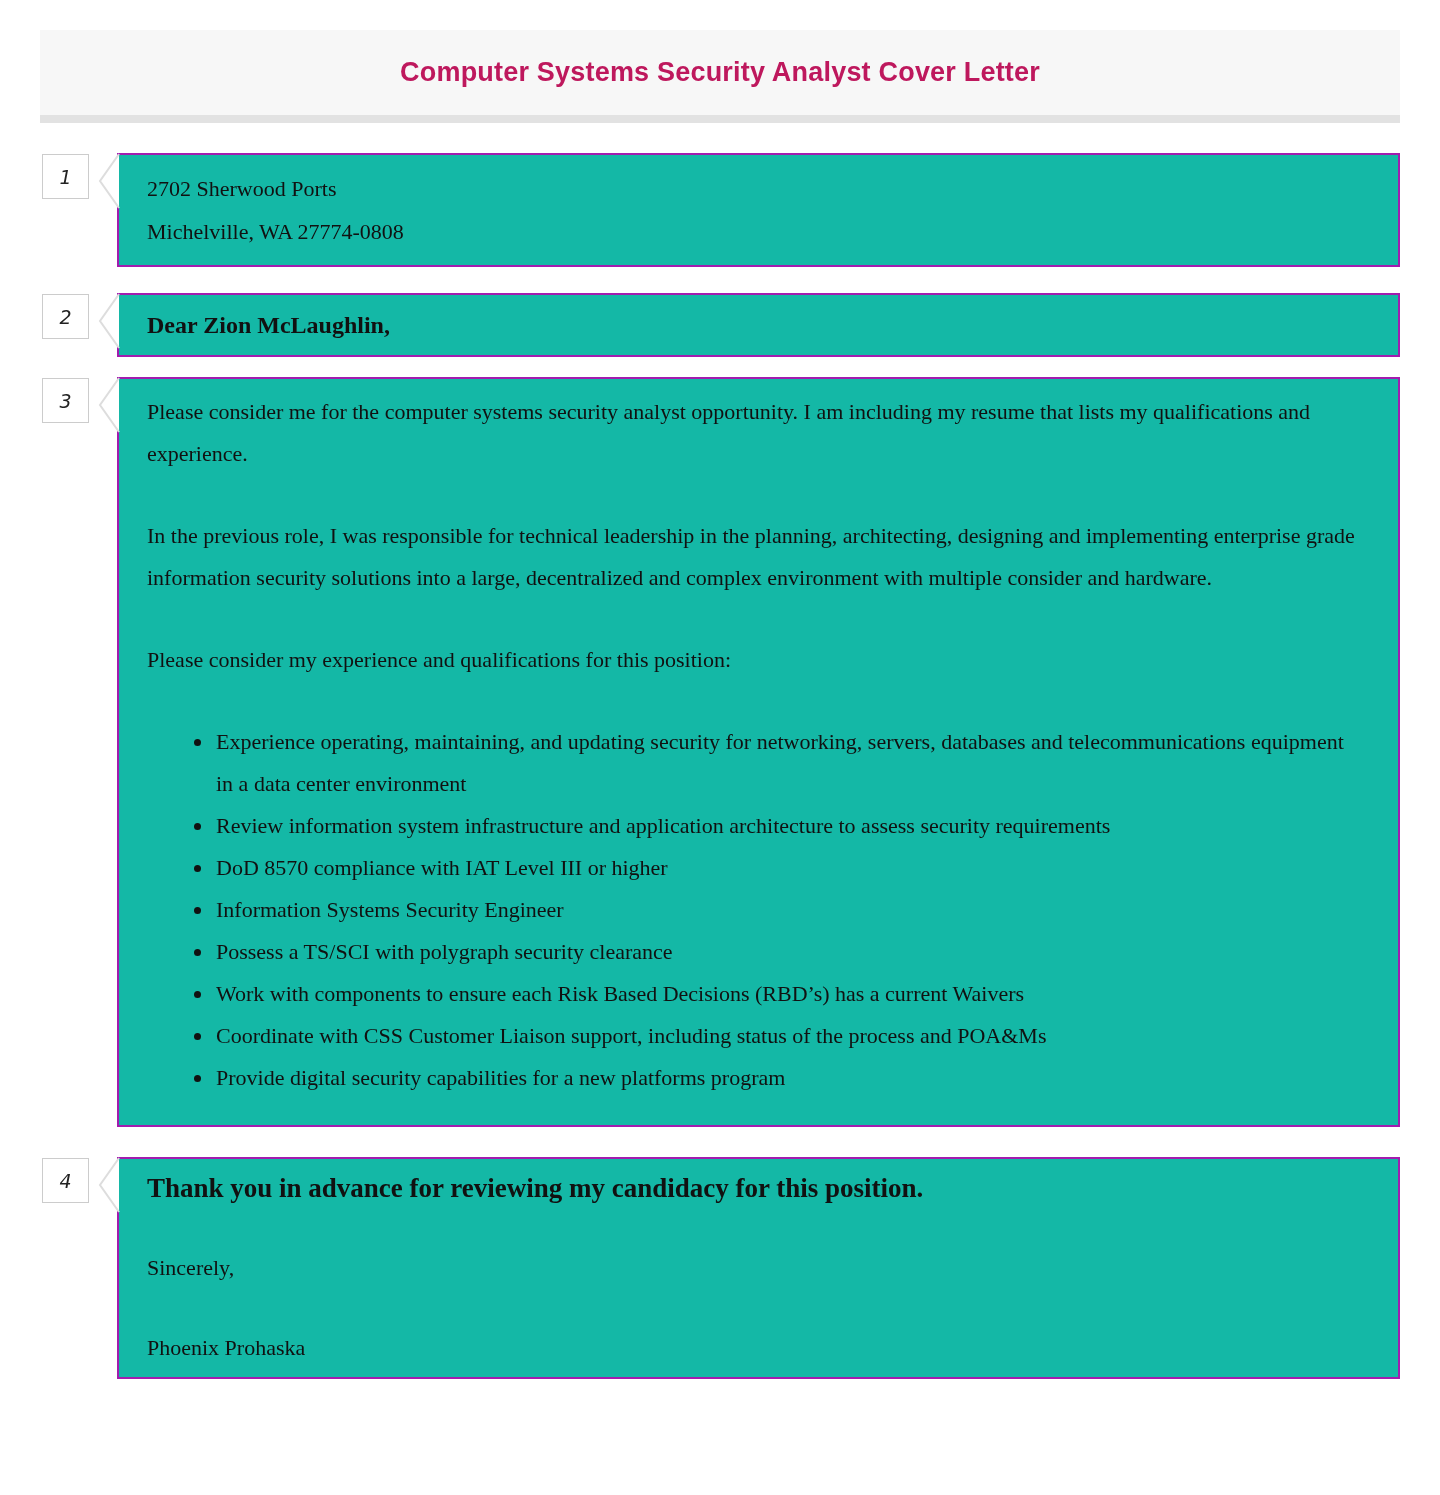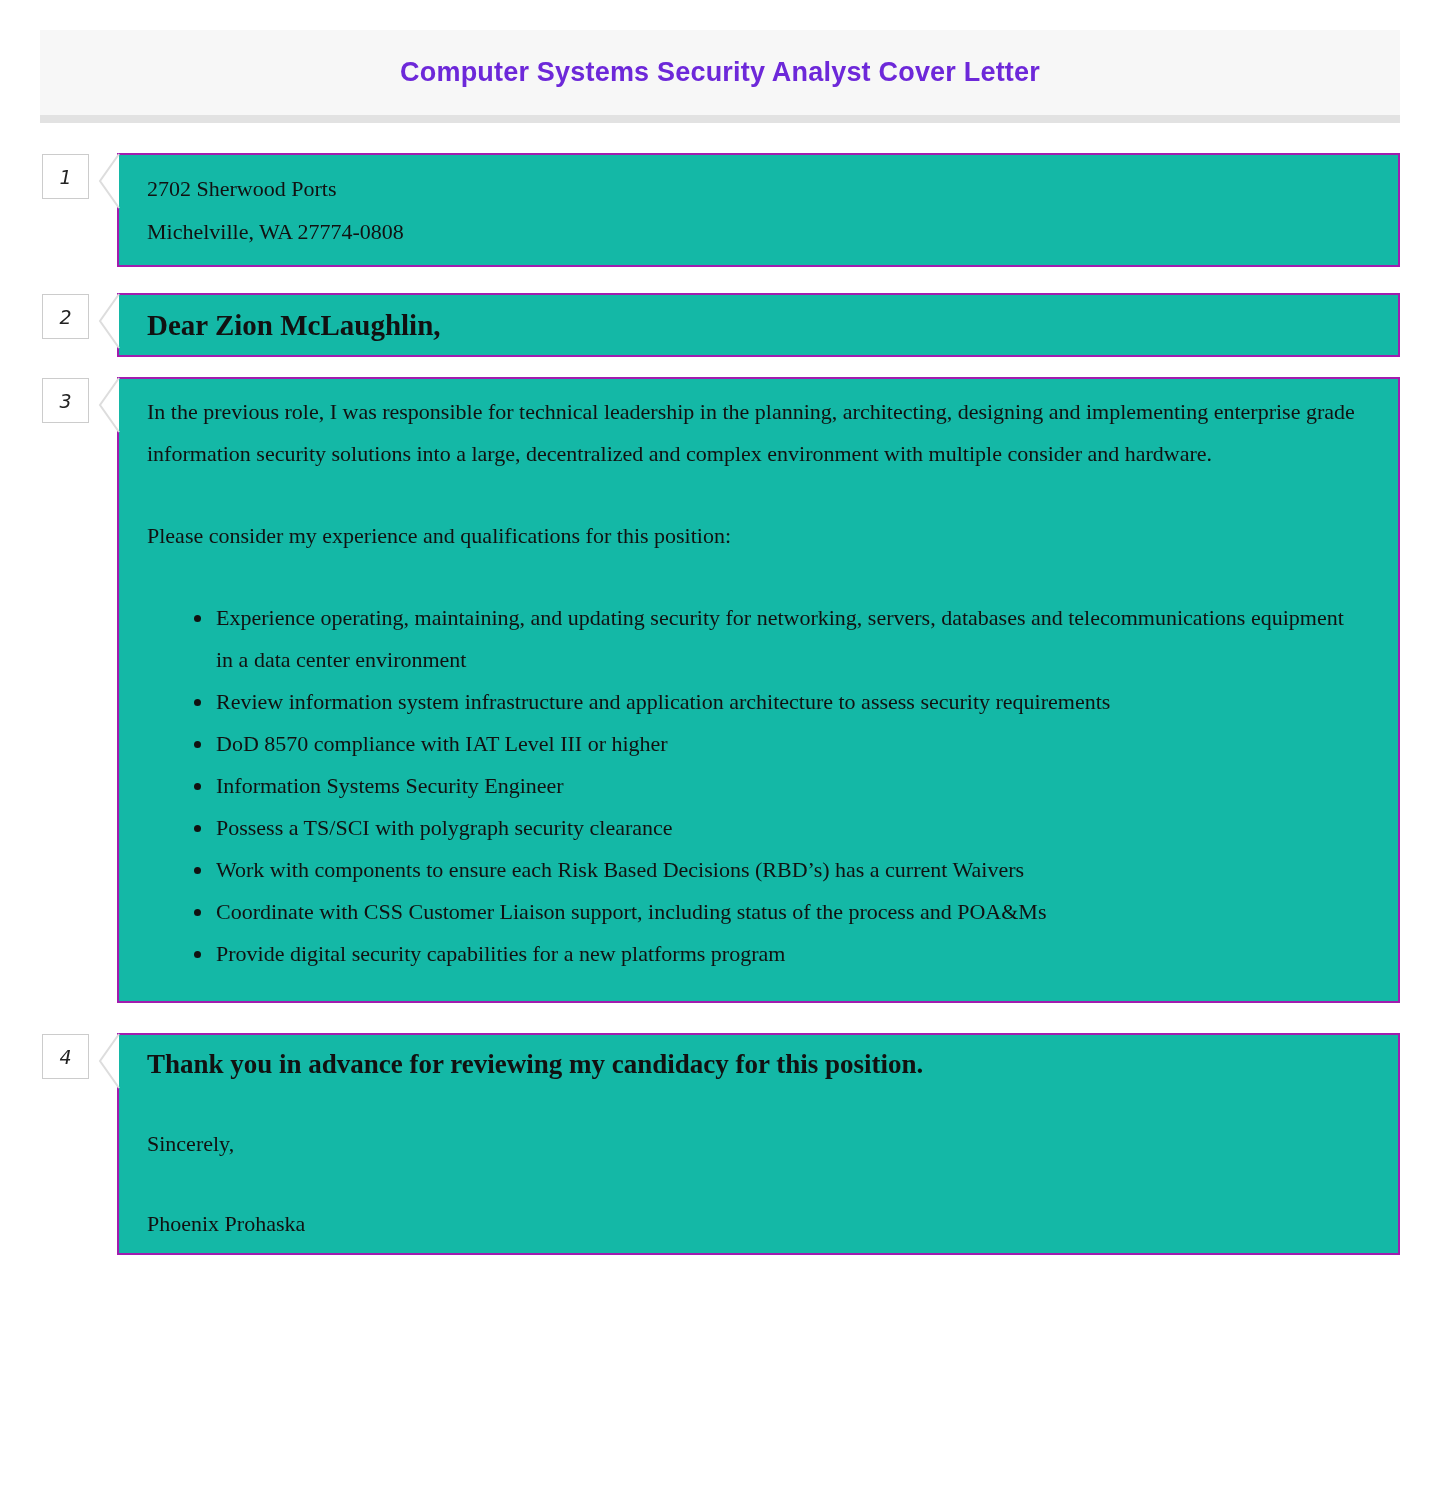--- a/index.html
+++ b/index.html
@@ -22,21 +22,21 @@
     background: #f7f7f7;
     display: flex;
     align-items: center;
     justify-content: center;
   }
   .titlebar h1 {
     margin: 0;
     font-family: "Liberation Sans", sans-serif;
     font-size: 27px;
     font-weight: 700;
-    color: #6d28d9;
+    color: #be185d;
     letter-spacing: 0.2px;
   }
   .header-strip {
     margin: 0 40px;
     height: 8px;
     background: #e2e2e2;
   }
 
   
   .section {
@@ -88,21 +88,21 @@
     line-height: 43px;
   }
   .box.address p { margin: 0; }
 
   
   .box.salutation {
     padding: 14px 28px;
   }
   .box.salutation p {
     margin: 0;
-    font-size: 29px;
+    font-size: 24px;
     font-weight: 700;
     line-height: 32px;
   }
 
   
   .box.body-text {
     padding: 12px 28px 10px 28px;
     font-size: 22px;
     line-height: 42px;
   }
@@ -165,20 +165,21 @@
   </div>
 
   <div class="section s3">
     <div class="badge">
       <span>3</span>
     </div>
     <div class="box body-text">
       <svg class="notch" viewBox="0 0 21 56">
         <path d="M21 1 L2 28 L21 55" fill="#ffffff" stroke="#dddddd" stroke-width="2"></path>
       </svg>
+      <p>Please consider me for the computer systems security analyst opportunity. I am including my resume that lists my qualifications and experience.</p>
       <p>In the previous role, I was responsible for technical leadership in the planning, architecting, designing and implementing enterprise grade information security solutions into a large, decentralized and complex environment with multiple consider and hardware.</p>
       <p>Please consider my experience and qualifications for this position:</p>
       <ul>
         <li>Experience operating, maintaining, and updating security for networking, servers, databases and telecommunications equipment in a data center environment</li>
         <li>Review information system infrastructure and application architecture to assess security requirements</li>
         <li>DoD 8570 compliance with IAT Level III or higher</li>
         <li>Information Systems Security Engineer</li>
         <li>Possess a TS/SCI with polygraph security clearance</li>
         <li>Work with components to ensure each Risk Based Decisions (RBD’s) has a current Waivers</li>
         <li>Coordinate with CSS Customer Liaison support, including status of the process and POA&amp;Ms</li>

